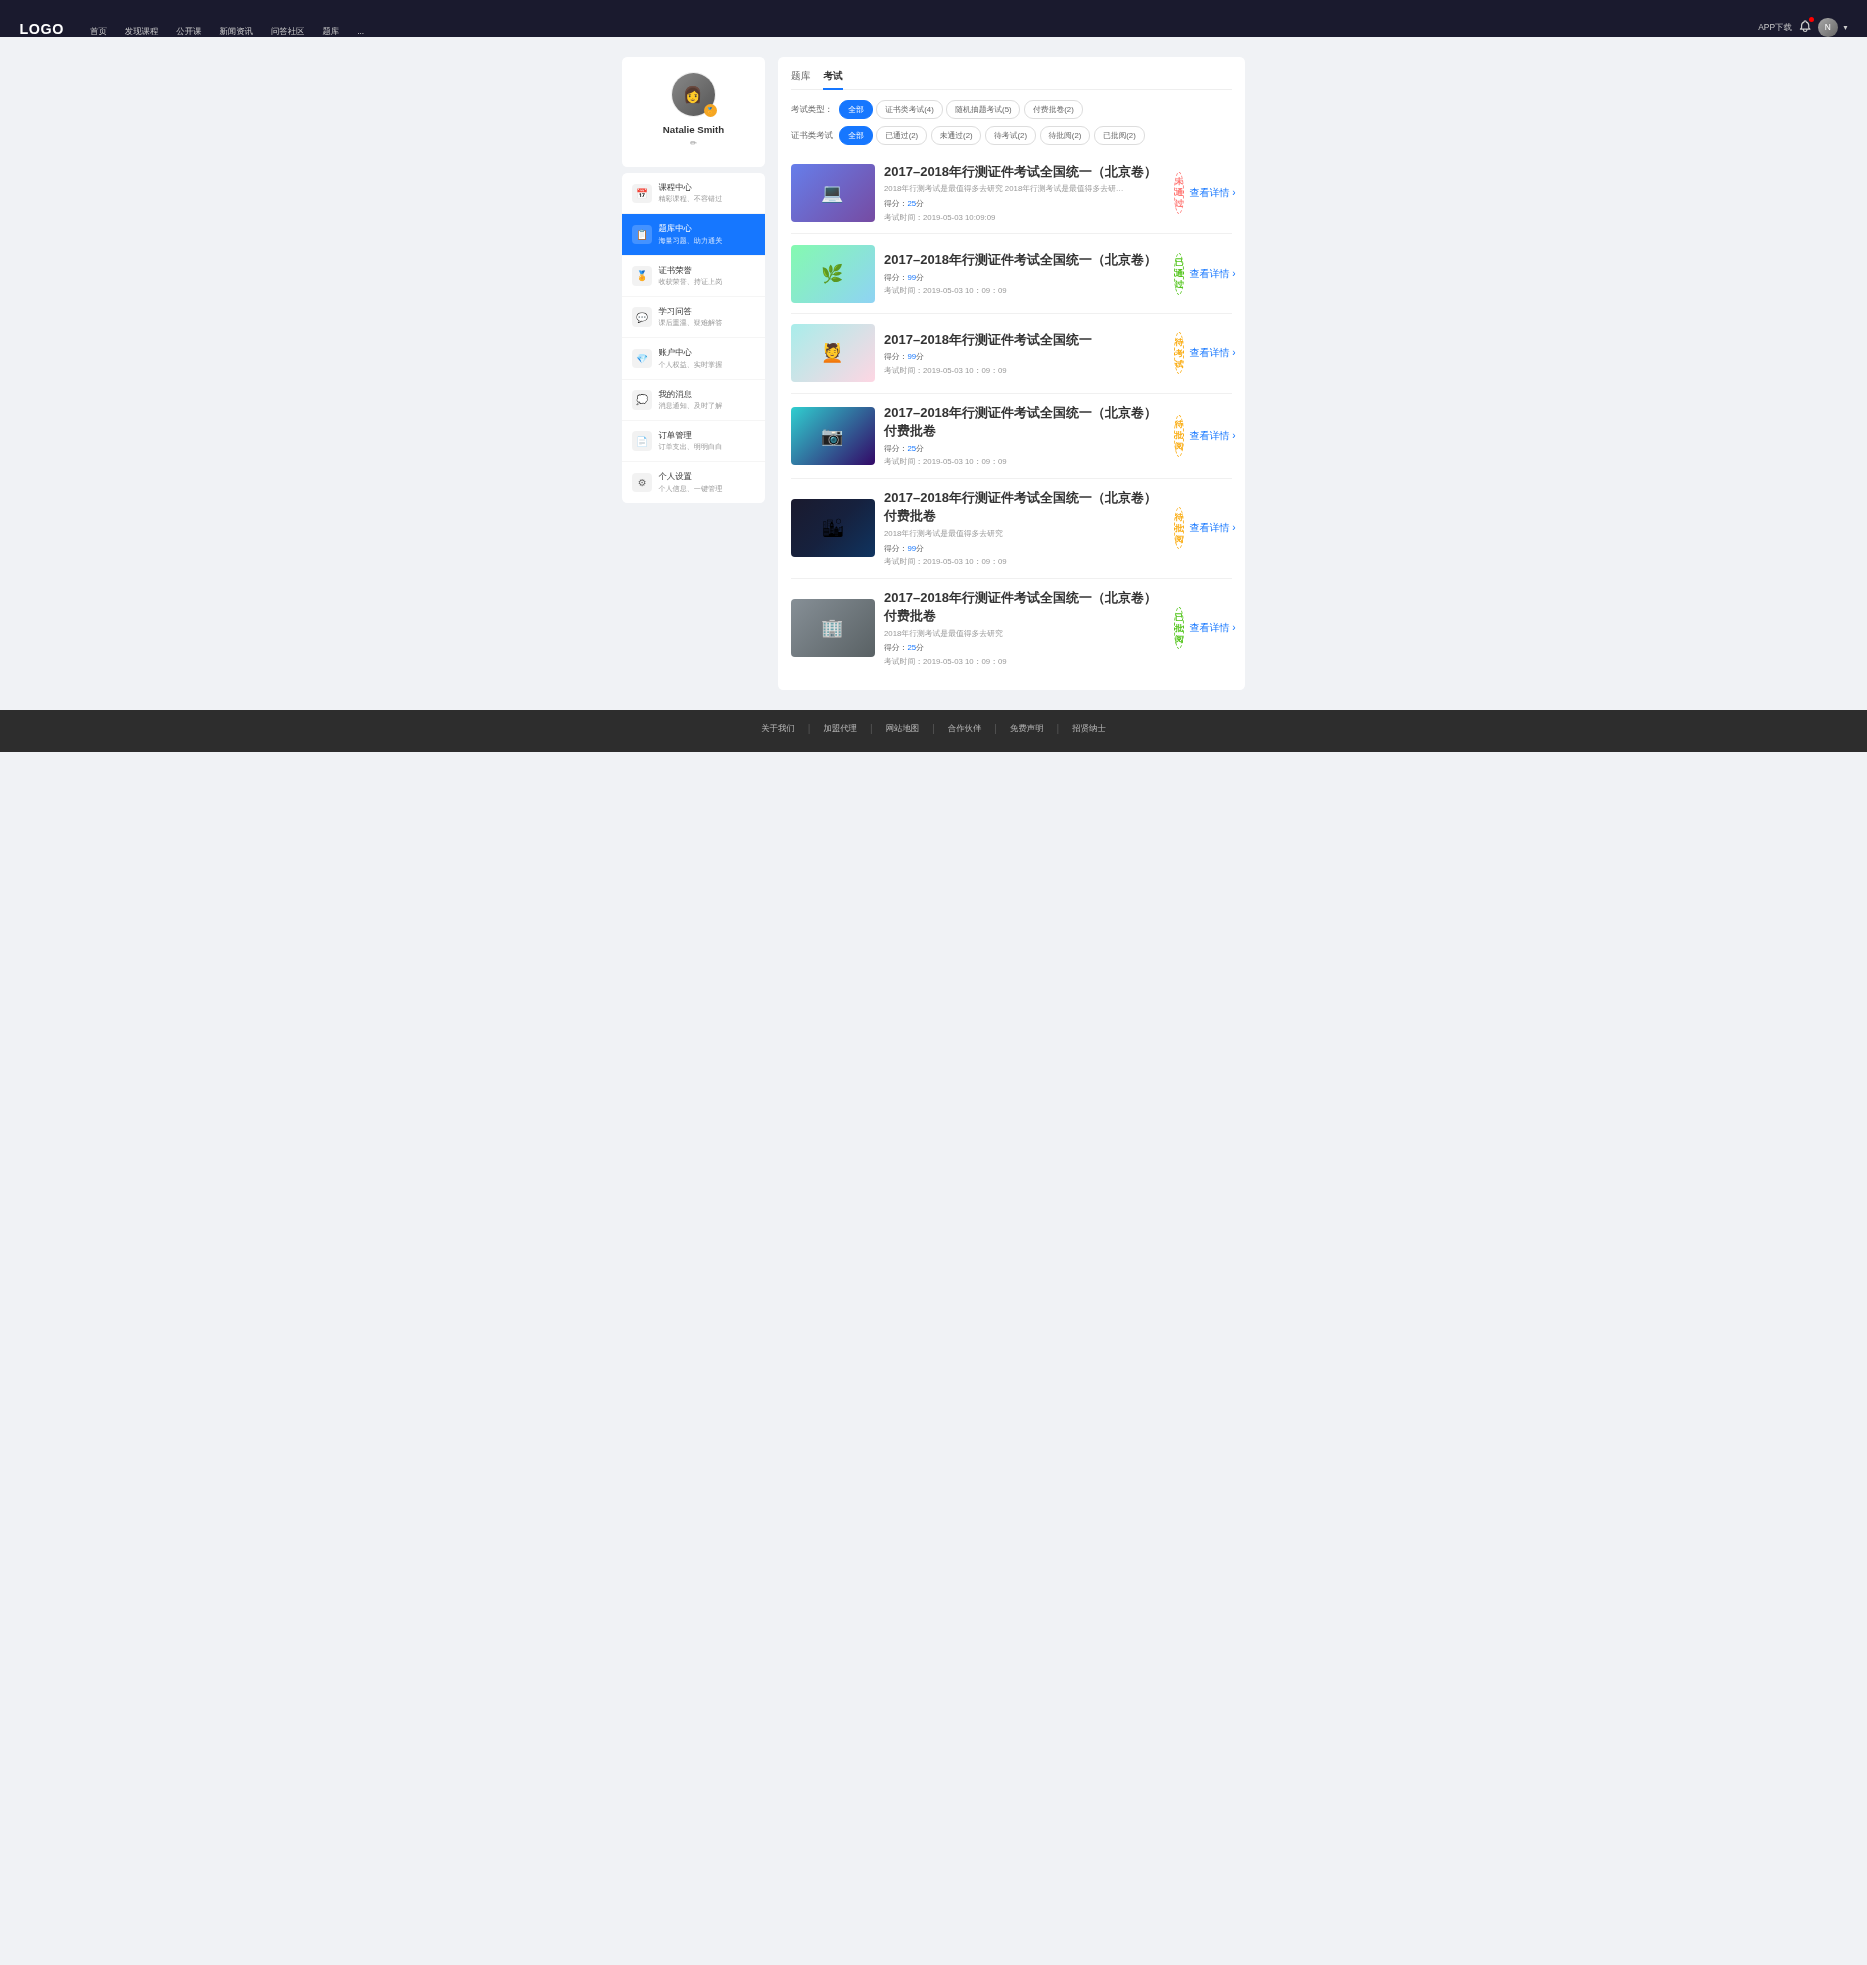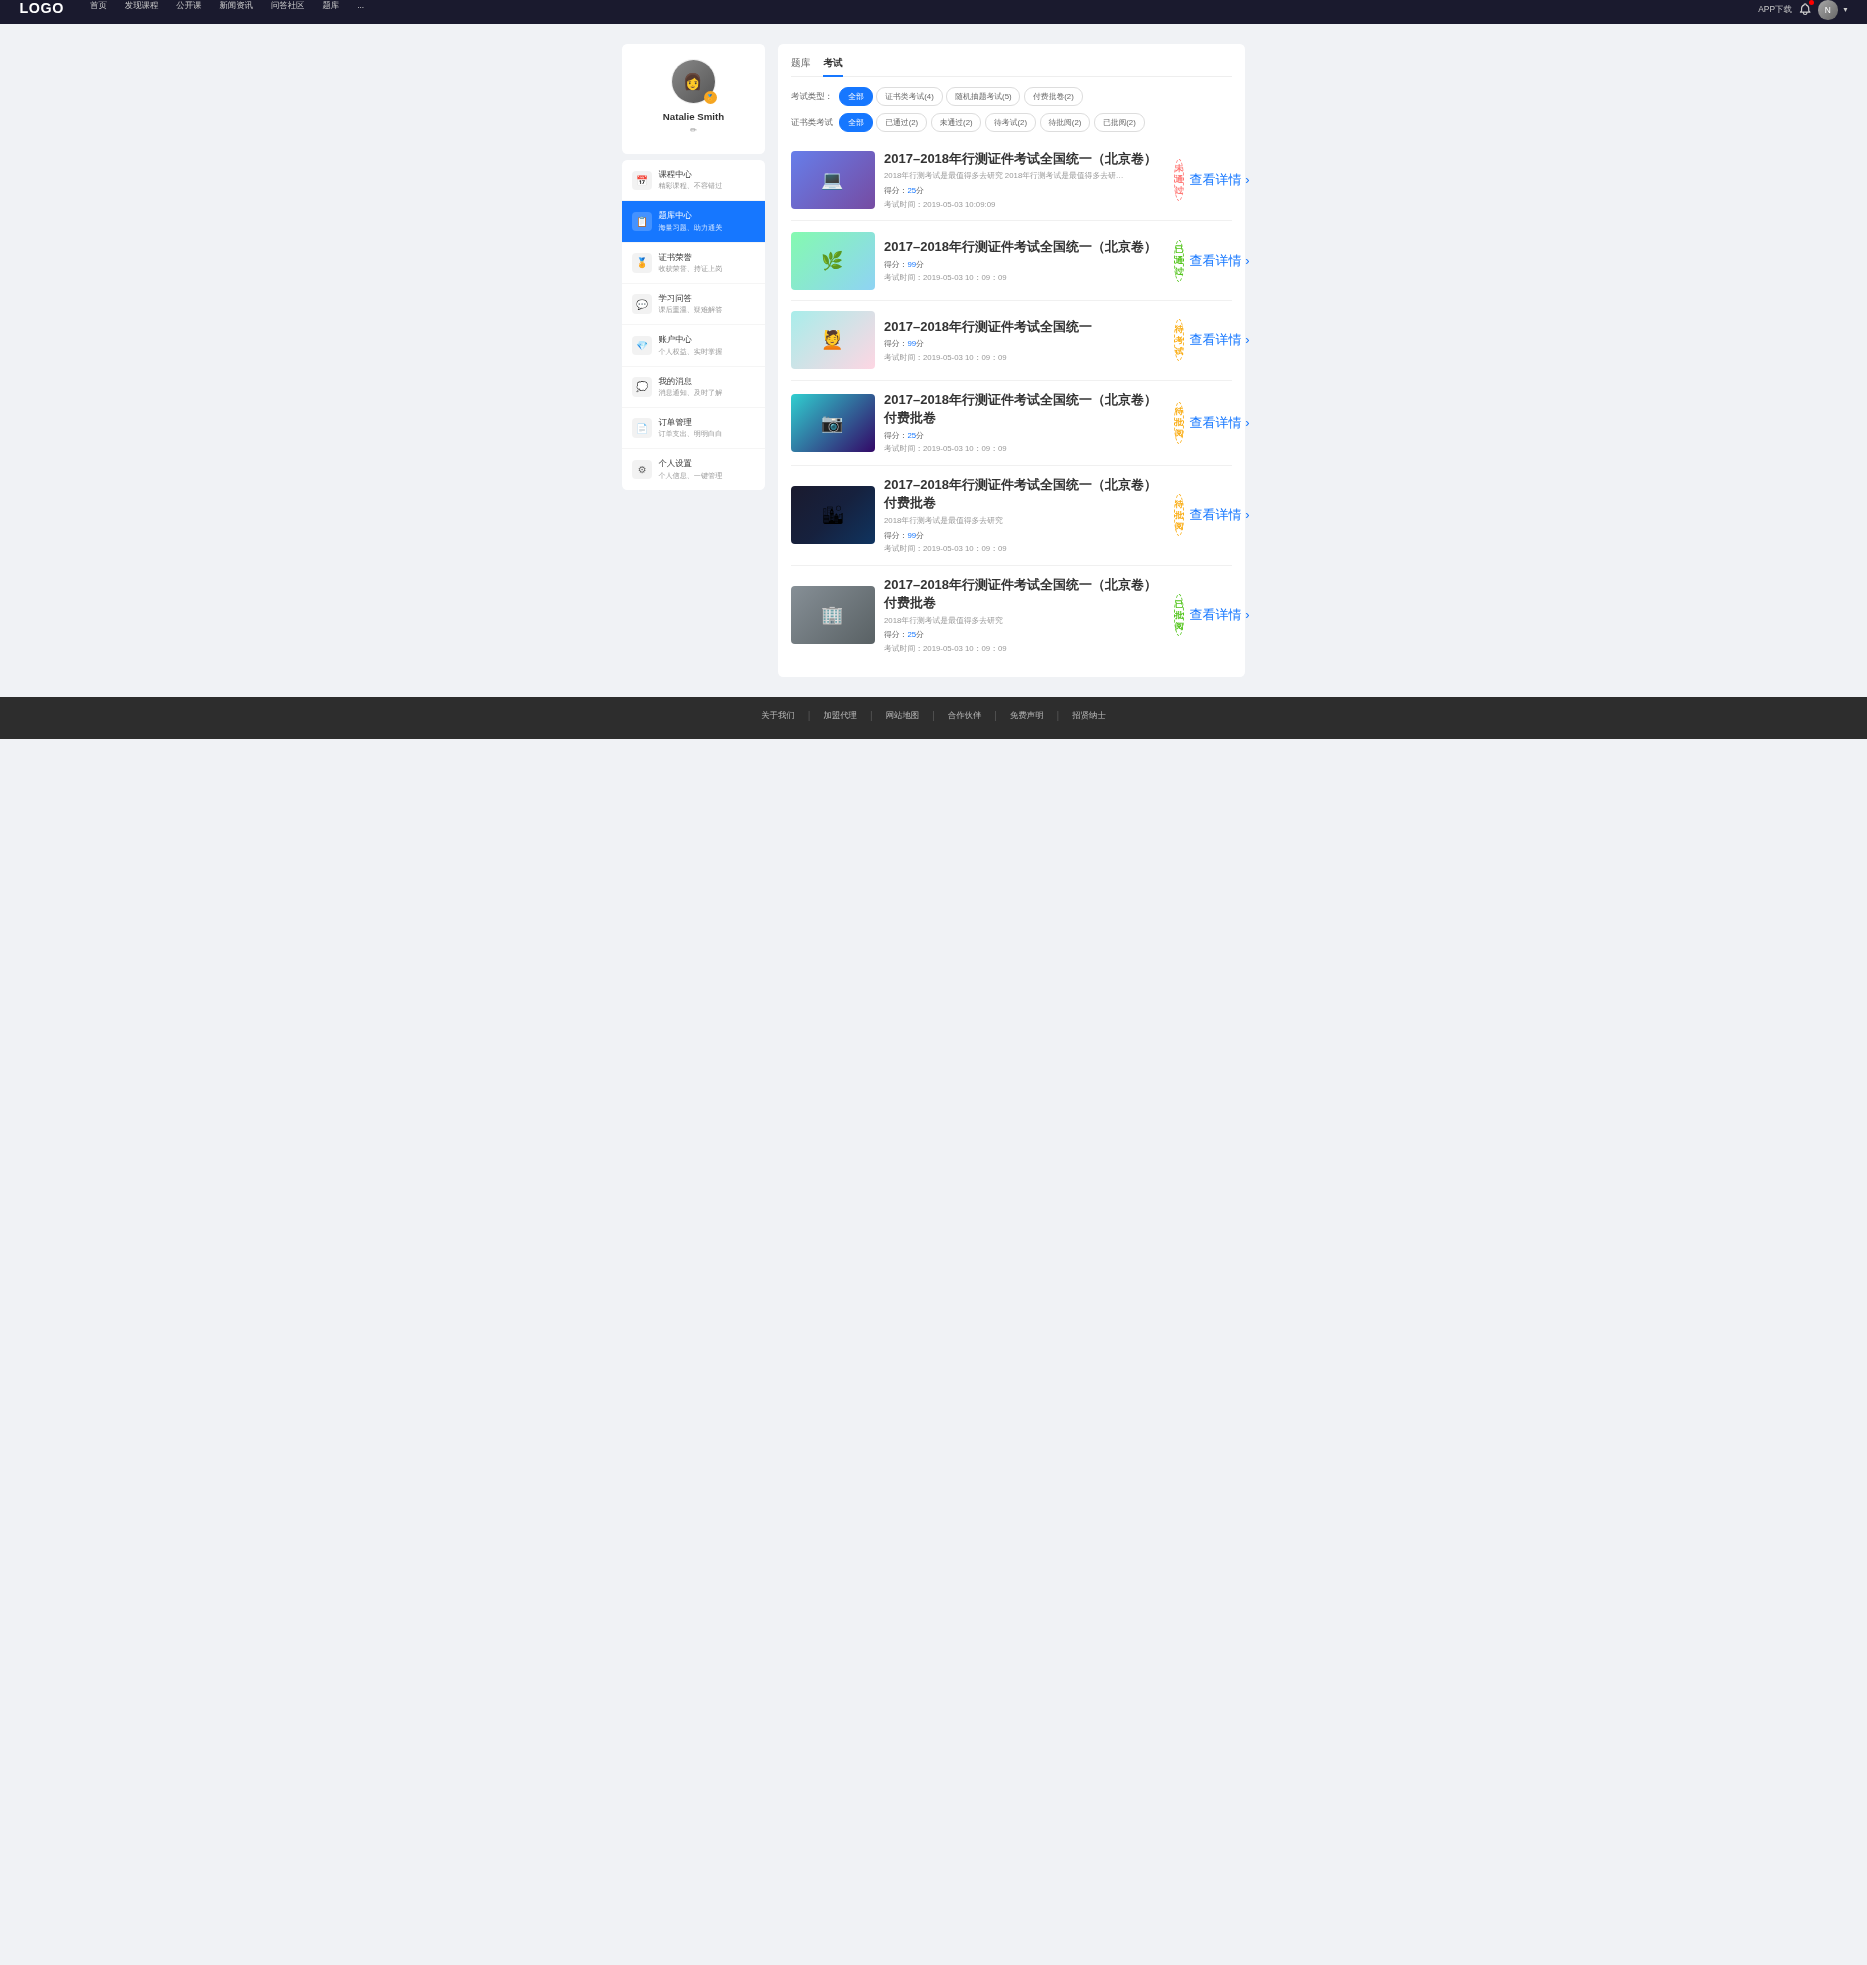--- a/index.html
+++ b/index.html
@@ -1,23 +1,23 @@
 <!DOCTYPE html>
 <html style="font-size:10.4px"><head>
   <meta charset="utf-8">
   <style>
     * { box-sizing: border-box; margin: 0; padding: 0; }
     body { font-family: 'PingFang SC', 'Microsoft YaHei', sans-serif; background: #f0f2f5; min-height: 100vh; }
 
     
     .navbar {
       background: #1a1a2e;
-      height: 24px;
-      display: flex;
-      align-items: flex-start;
+      height: 37px;
+      display: flex;
+      align-items: flex-end;
       padding: 0 19.5px;
       position: sticky;
       top: 0;
       z-index: 100;
     }
     .navbar-logo {
       color: white;
       font-size: 14.3px;
       font-weight: bold;
       letter-spacing: 0.6px;
@@ -320,21 +320,21 @@
       justify-content: center;
       font-size: 8.4px;
       font-weight: 700;
     }
     .exam-status.not-passed { border-color: #ff7875; color: #ff7875; }
     .exam-status.passed { border-color: #52c41a; color: #52c41a; }
     .exam-status.pending { border-color: #faad14; color: #faad14; }
     .exam-status.pending-review { border-color: #faad14; color: #faad14; }
     .exam-status.reviewed { border-color: #52c41a; color: #52c41a; }
     .exam-detail-link {
-      font-size: 13px;
+      font-size: 10px;
       color: #1677ff;
       cursor: pointer;
       display: flex;
       align-items: center;
       gap: 1.3px;
       white-space: nowrap;
       text-align: center;
     }
 
     

